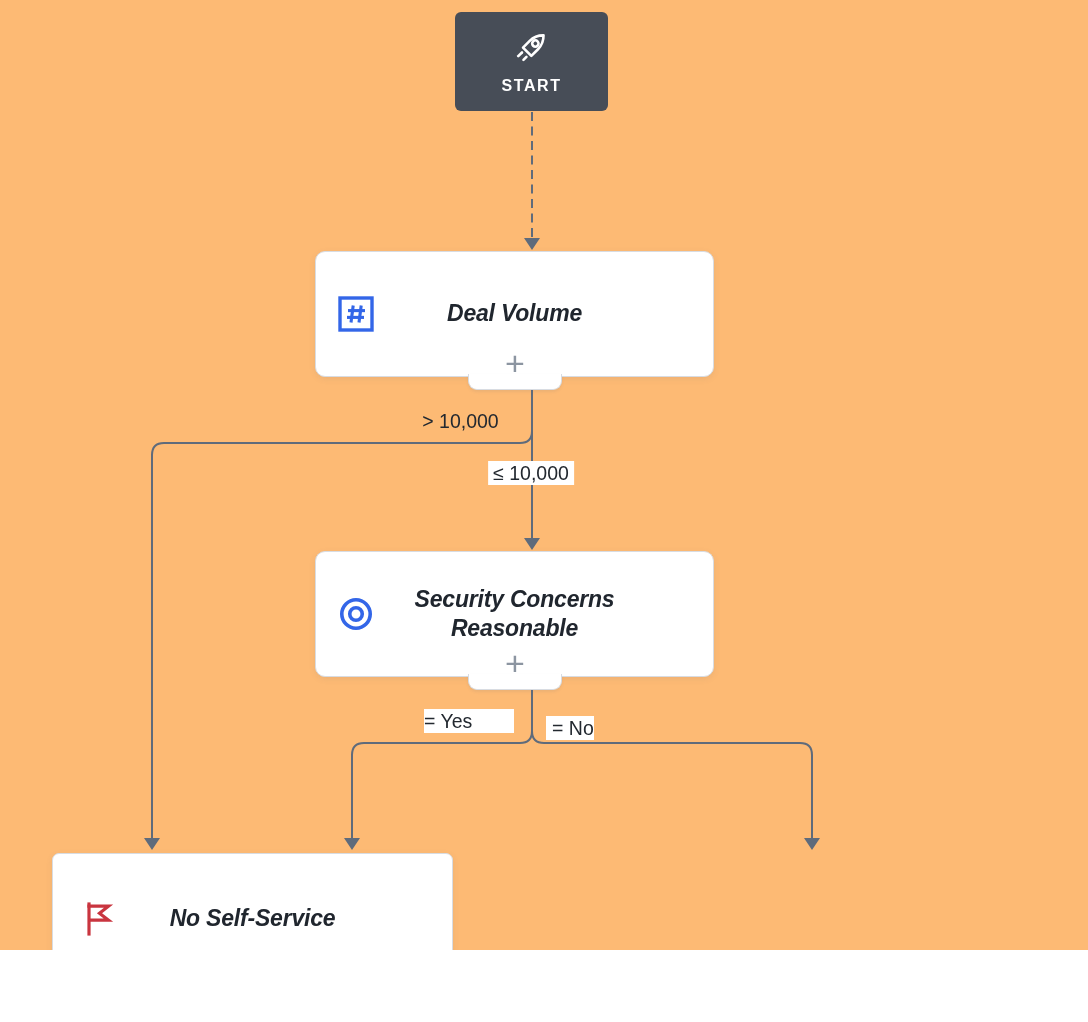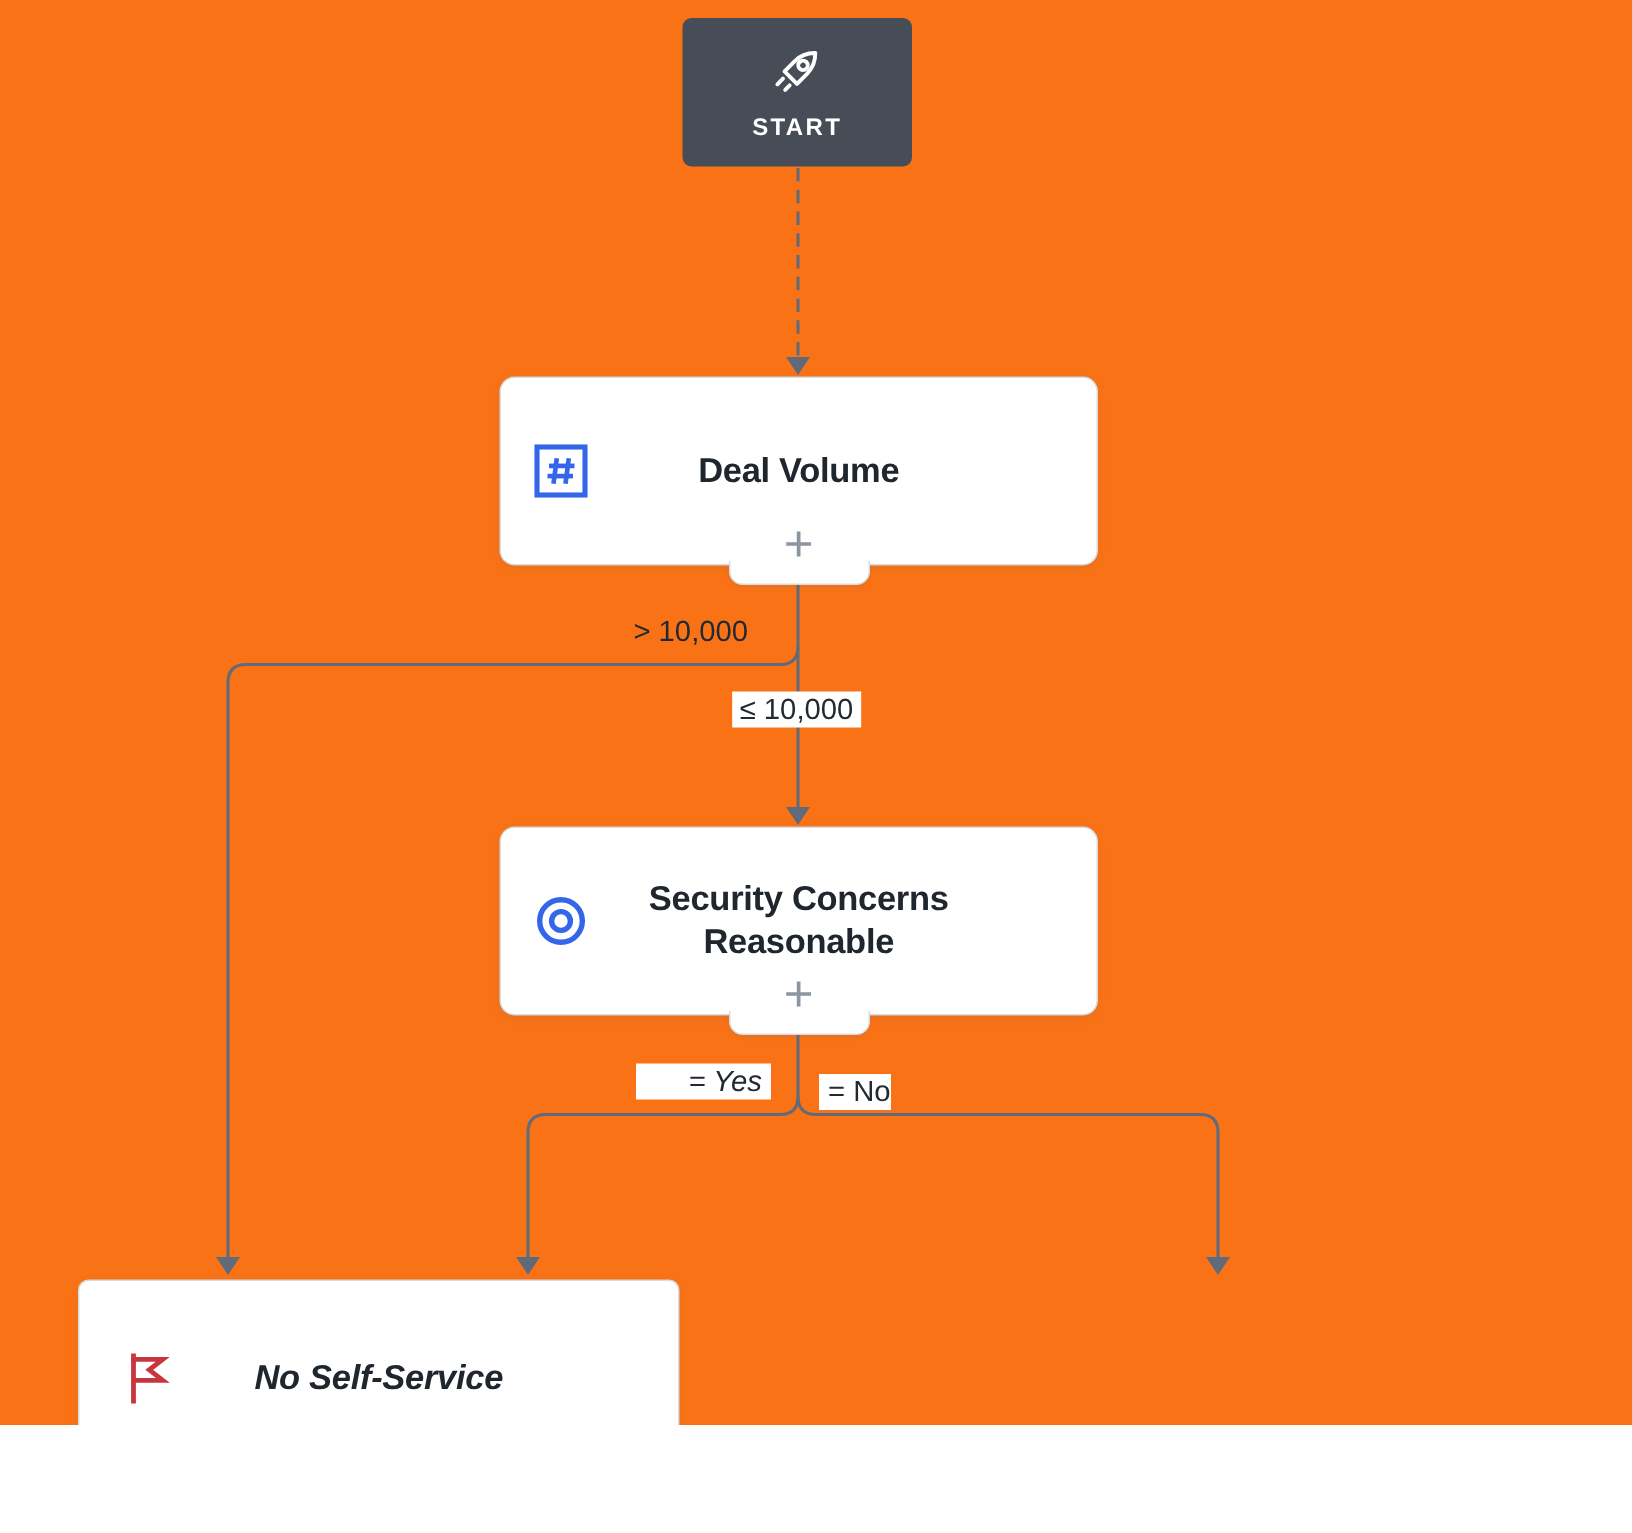--- a/index.html
+++ b/index.html
@@ -3,21 +3,21 @@
 <meta charset="utf-8">
 <style>
   * { margin: 0; padding: 0; box-sizing: border-box; }
   html, body { background: #ffffff; }
   body { font-family: "Liberation Sans", "DejaVu Sans", sans-serif; }
 
   .canvas {
     position: relative;
     width: 1088px;
     height: 950px;
-    background: #f97316;
+    background: #fdba74;
     overflow: hidden;
   }
 
   svg.edge-layer {
     position: absolute;
     inset: 0;
     z-index: 1;
   }
   .edge-line {
     stroke: #5f6b7b;
@@ -50,21 +50,21 @@
   
   .card {
     position: absolute;
     background: #ffffff;
     border: 1.5px solid #d8dce2;
     border-radius: 10px;
     box-shadow: 0 2px 6px rgba(90,100,120,0.10);
     z-index: 2;
     cursor: pointer;
   }
-  .card.condition { left: 333px; width: 399px; height: 126px; }
+  .card.condition { left: 315px; width: 399px; height: 126px; font-style: italic; }
   .card.cond-1 { top: 251px; }
   .card.cond-2 { top: 551px; }
 
   .card.outcome { top: 853px; width: 401px; height: 140px; border-radius: 7px; font-style: italic; }
   .card.out-left  { left: 52px;  }
   .card.out-right { left: 612px; width: 403px; }
 
   .card-icon {
     position: absolute;
     left: 22px; top: 50%;
@@ -128,21 +128,21 @@
     position: absolute;
     z-index: 2;
     font-size: 19.5px;
     color: #232930;
     background: #ffffff;
     line-height: 24px;
     cursor: pointer;
   }
   .lbl-gt    { left: 408px; top: 409px; width: 105px; text-align: center; background: transparent; }
   .lbl-lte   { left: 531px; top: 461px; transform: translateX(-50%); padding: 0 5px; }
-  .lbl-yes   { left: 424px; top: 709px; width: 90px;  text-align: right; padding-right: 6px; font-style: italic; }
+  .lbl-yes   { left: 424px; top: 709px; width: 90px;  padding-right: 6px; }
   .lbl-no    { left: 546px; top: 668px; padding-left: 6px; margin-top: 48px; }
 </style>
 </head>
 <body>
 
 <div class="canvas">
 
   <svg class="edge-layer" width="1088" height="1022">
 
     <path class="edge-line dashed" d="M532 112 V 238"></path>

